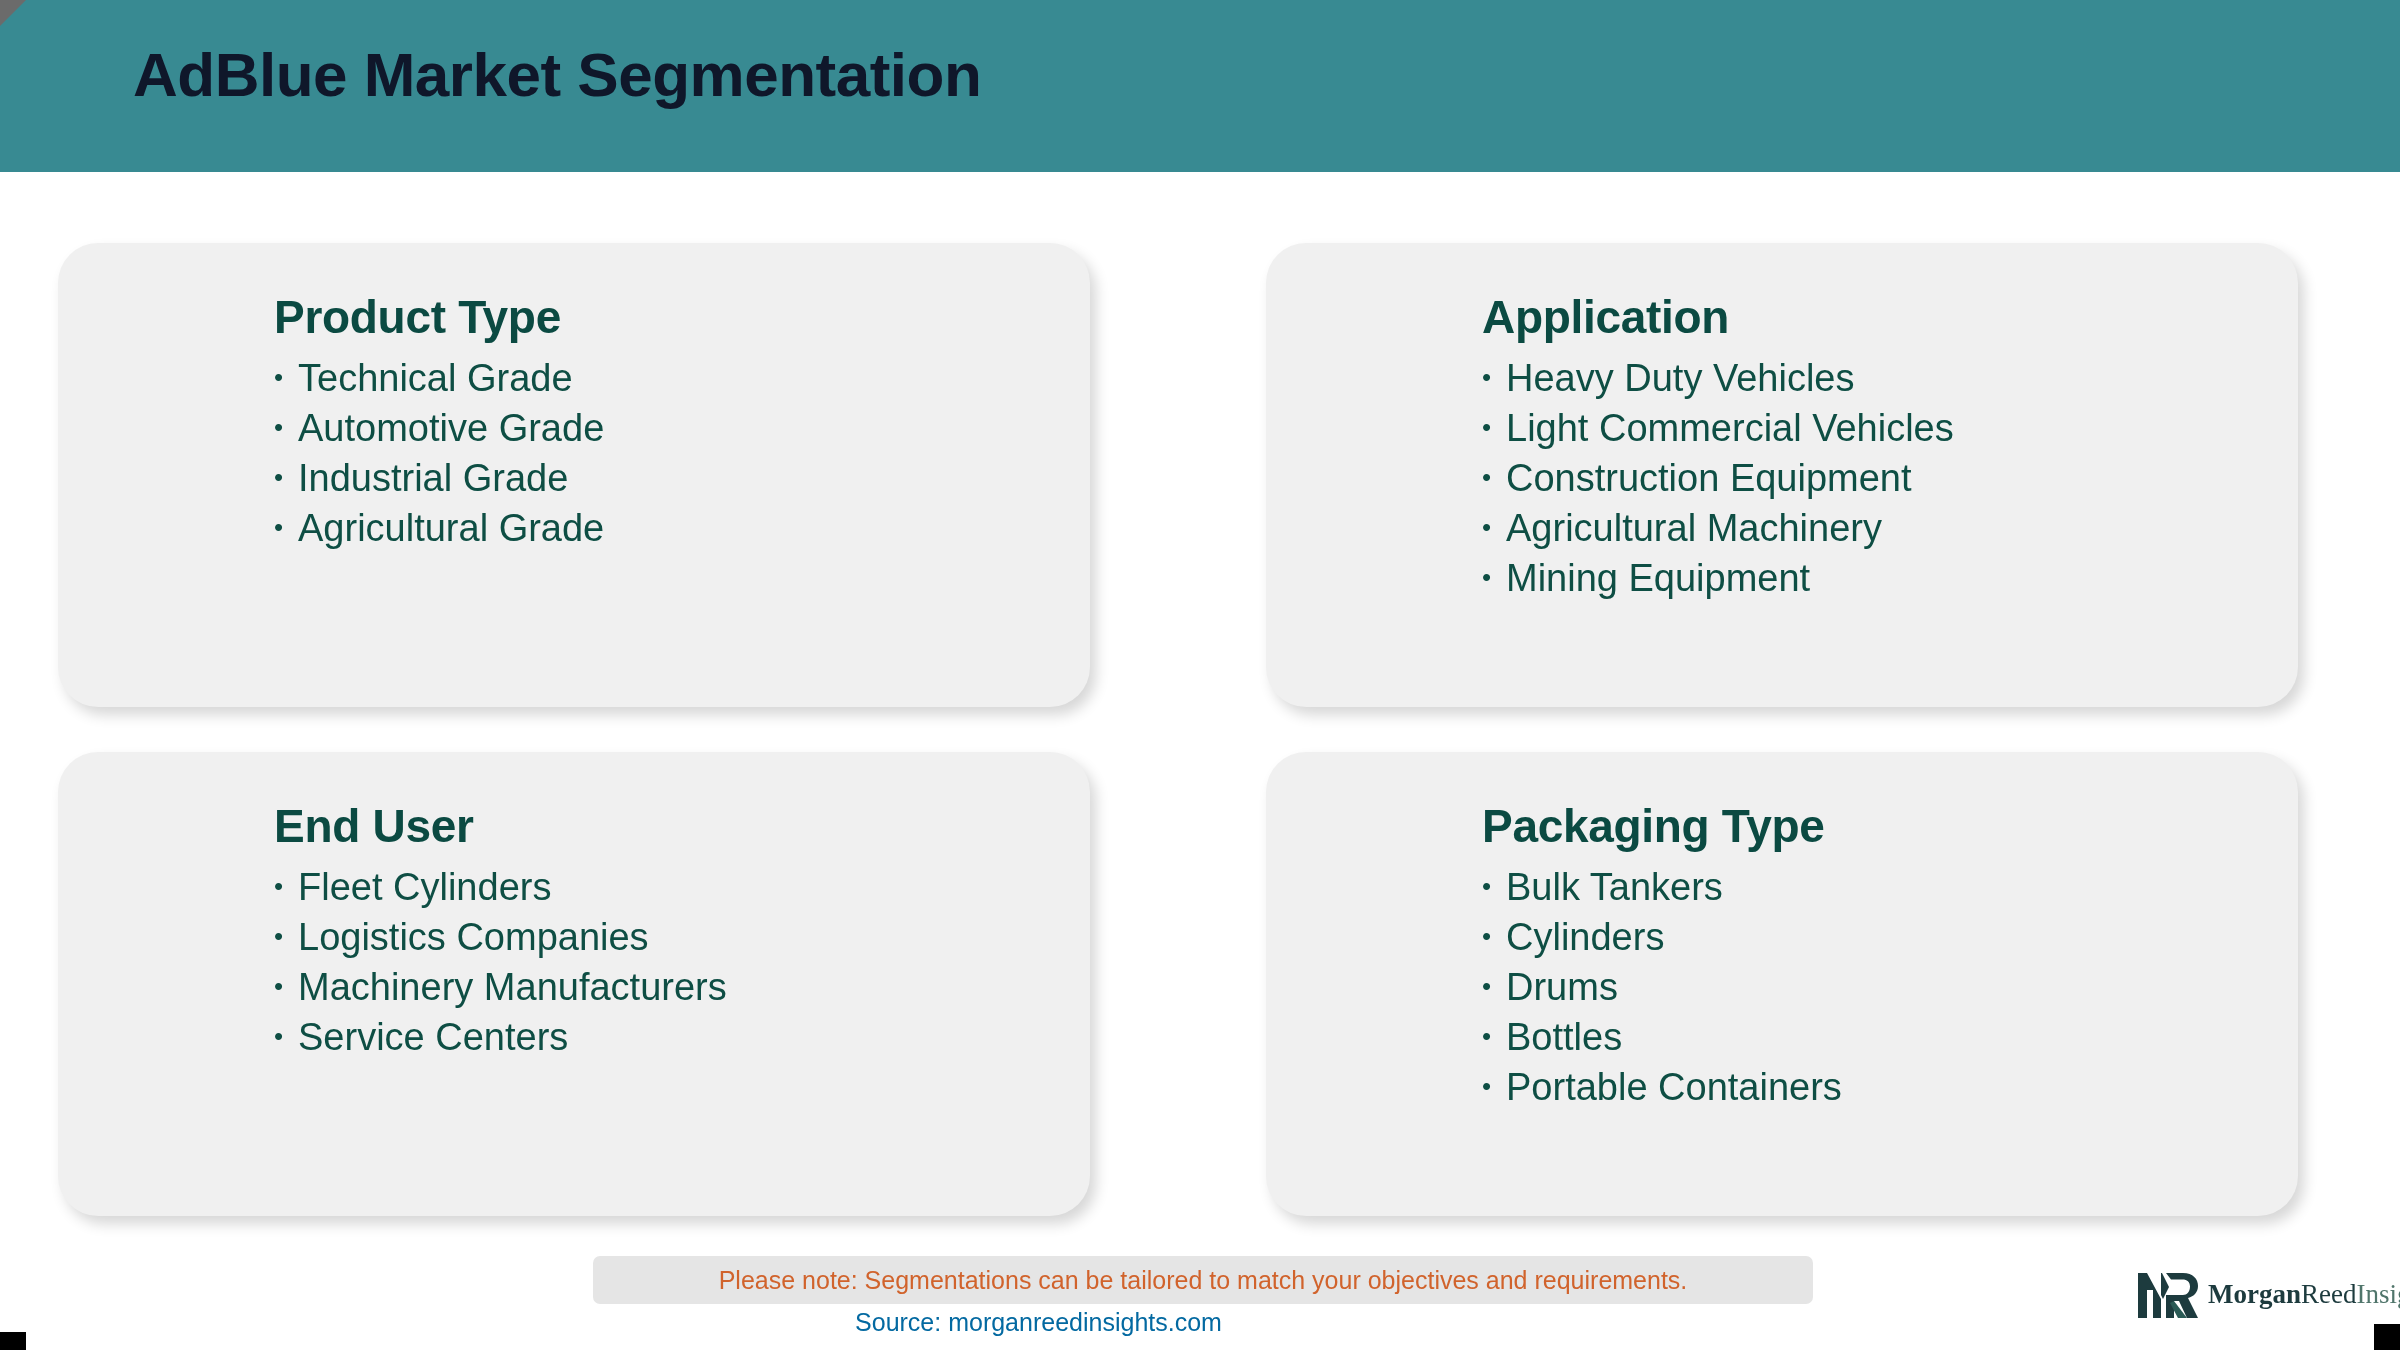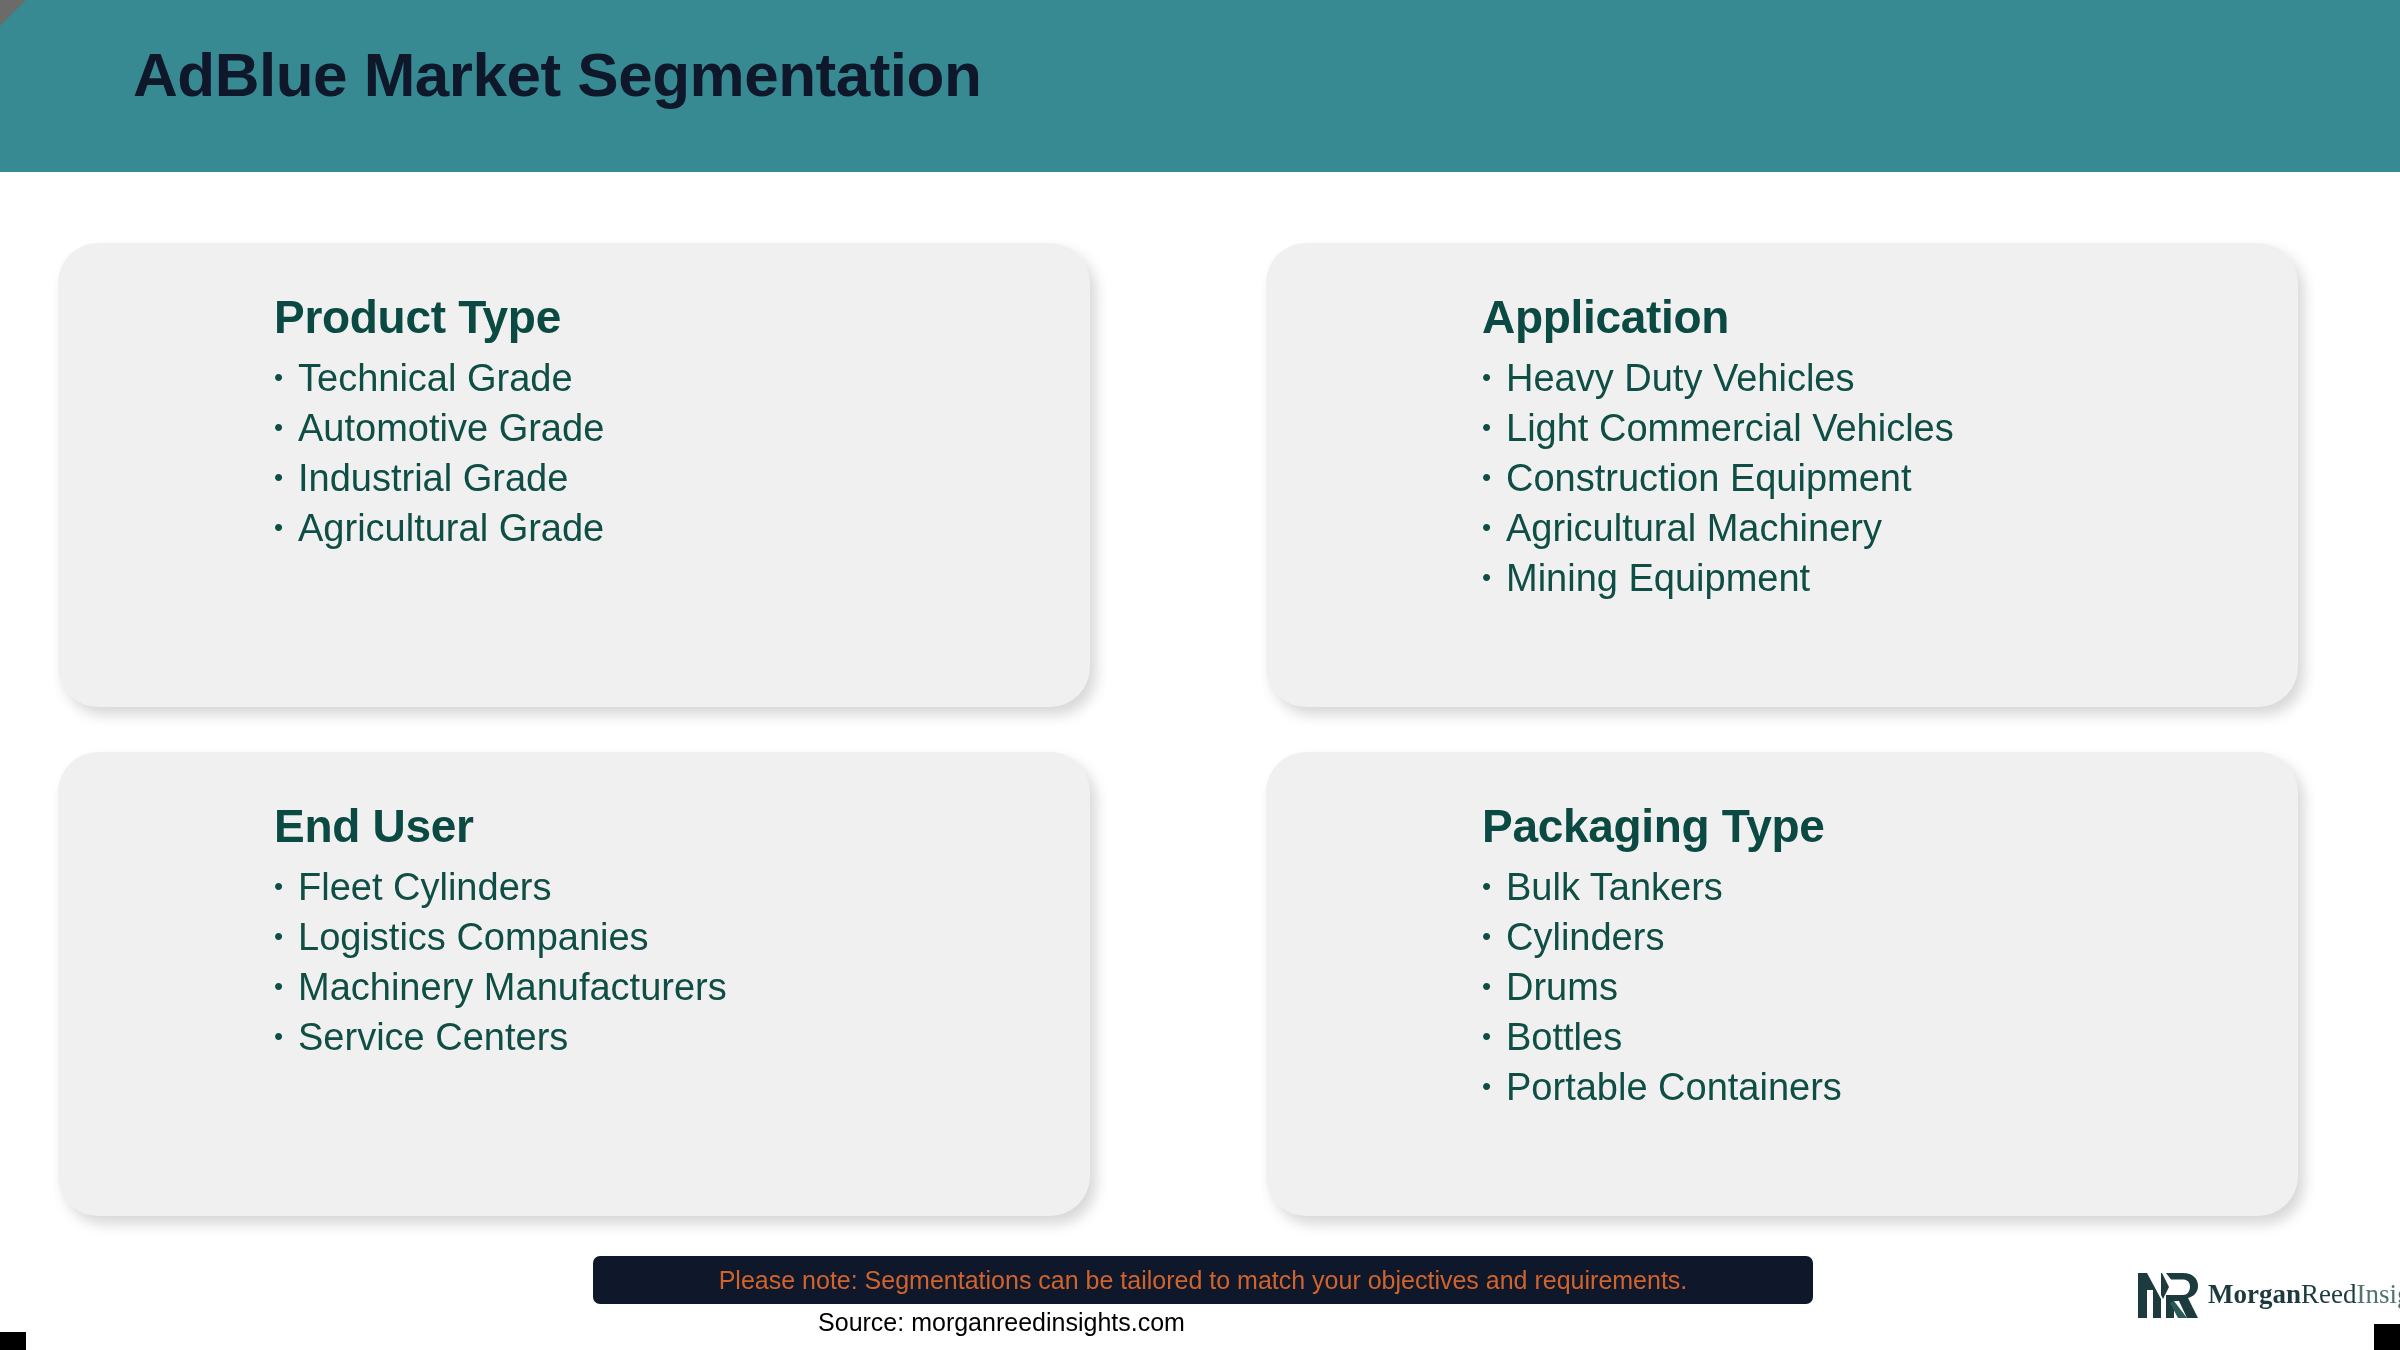--- a/index.html
+++ b/index.html
@@ -126,43 +126,44 @@
     color: #0E4E44;
   }
 
   
   .note-pill {
     position: absolute;
     left: 593px;
     top: 1256px;
     width: 1220px;
     height: 48px;
-    background: #0f172a;
+    background: #e5e5e5;
     border-radius: 7px;
     display: flex;
     align-items: center;
     justify-content: center;
     box-sizing: border-box;
   }
   .note-text {
     font-size: 25px;
     color: #D1632C;
     white-space: nowrap;
     line-height: 1;
   }
 
   .source-text {
     position: absolute;
     left: 0;
     top: 1310px;
     width: 2003px;
     text-align: center;
     font-size: 25px;
-    color: #000000;
+    color: #0369a1;
     line-height: 1;
+    padding-left: 37px;
   }
 
   
   .logo {
     position: absolute;
     left: 2135px;
     top: 1262px;
     width: 245px;
     height: 66px;
     display: flex;

